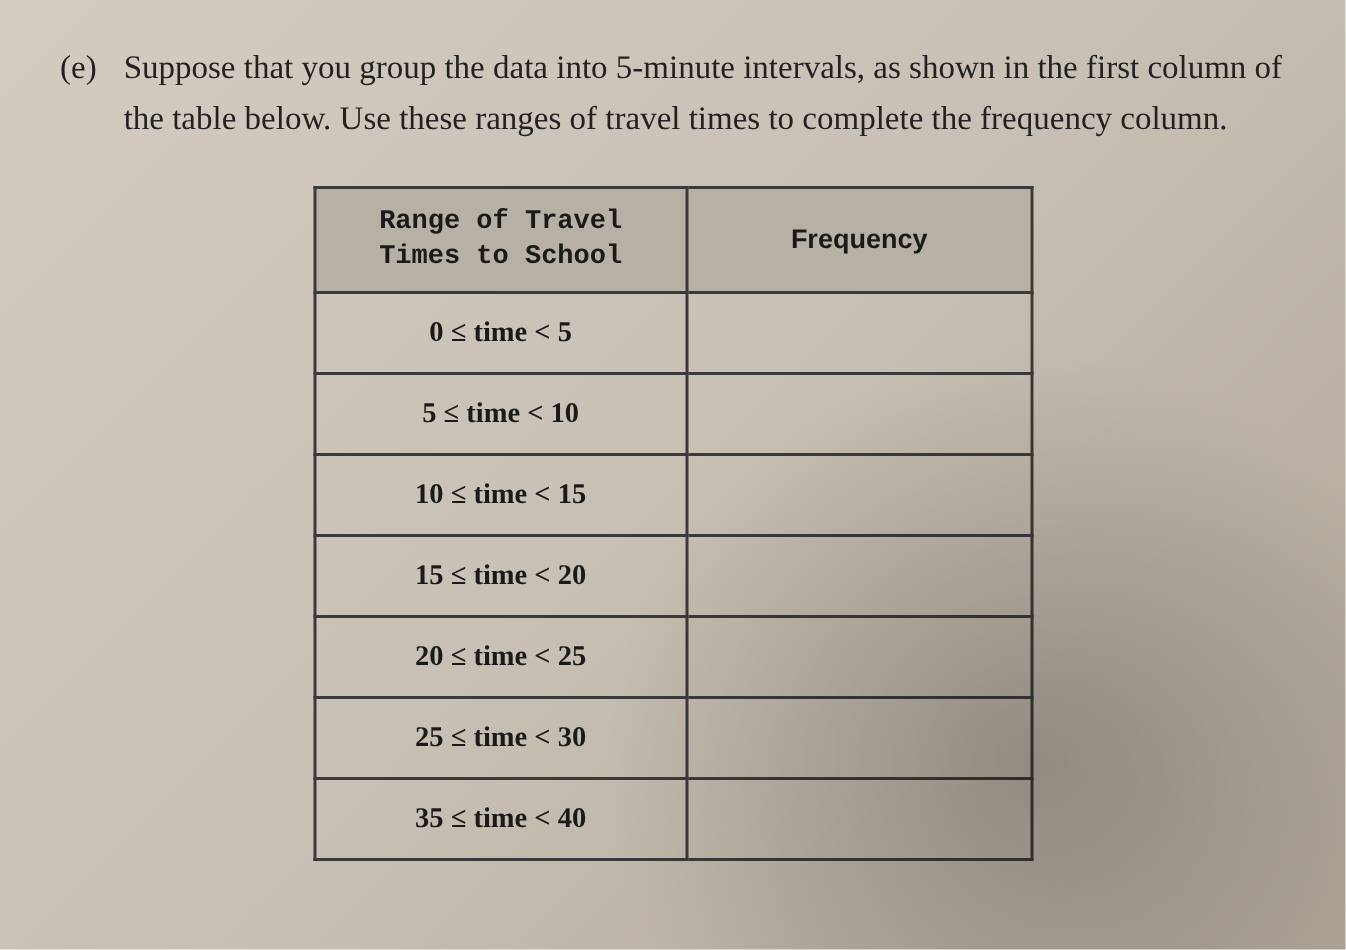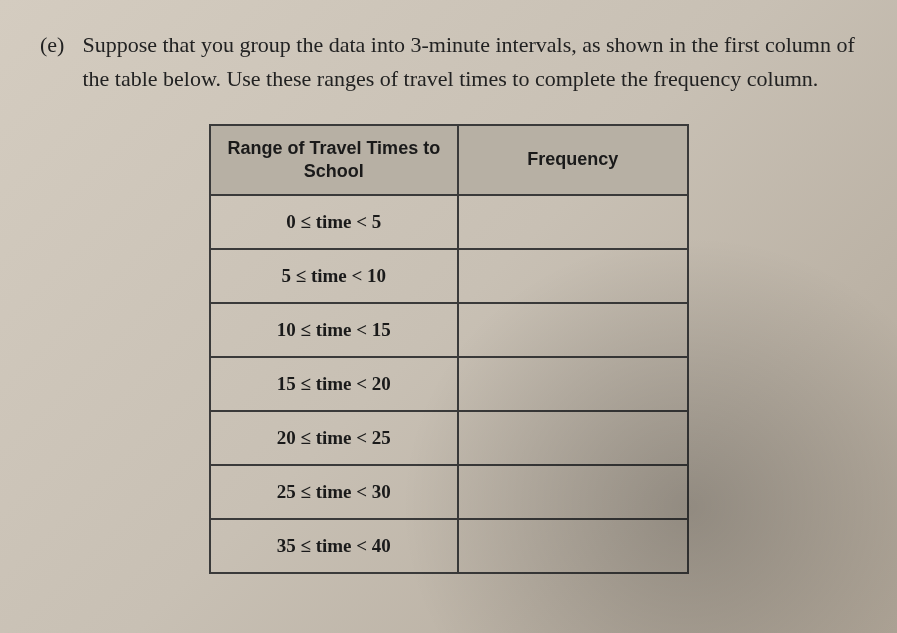--- a/index.html
+++ b/index.html
@@ -52,20 +52,21 @@
     background: #b7b0a4;
     font-weight: bold;
     font-family: Arial, Helvetica, sans-serif;
     font-size: 18px;
     line-height: 1.3;
     height: 48px;
     vertical-align: middle;
   }
   th.range-head {
     width: 52%;
+    font-family: Liberation Mono, monospace;
   }
   th.freq-head {
     width: 48%;
     margin-top: 36px;
   }
   td.range-cell {
     font-weight: bold;
     font-family: Georgia, serif;
   }
   td.freq-cell {
@@ -82,21 +83,21 @@
     pointer-events: none;
   }
 </style>
 </head>
 <body>
 
 <div class="page">
 
   <div class="question-line">
     <div class="marker">(e)</div>
-    <div class="qtext">Suppose that you group the data into 3-minute intervals, as shown in the first column of the table below. Use these ranges of travel times to complete the frequency column.</div>
+    <div class="qtext">Suppose that you group the data into 5-minute intervals, as shown in the first column of the table below. Use these ranges of travel times to complete the frequency column.</div>
   </div>
 
   <div class="table-wrap">
     <table>
       <thead>
         <tr>
           <th class="range-head">Range of Travel Times to School</th>
           <th class="freq-head">Frequency</th>
         </tr>
       </thead>

